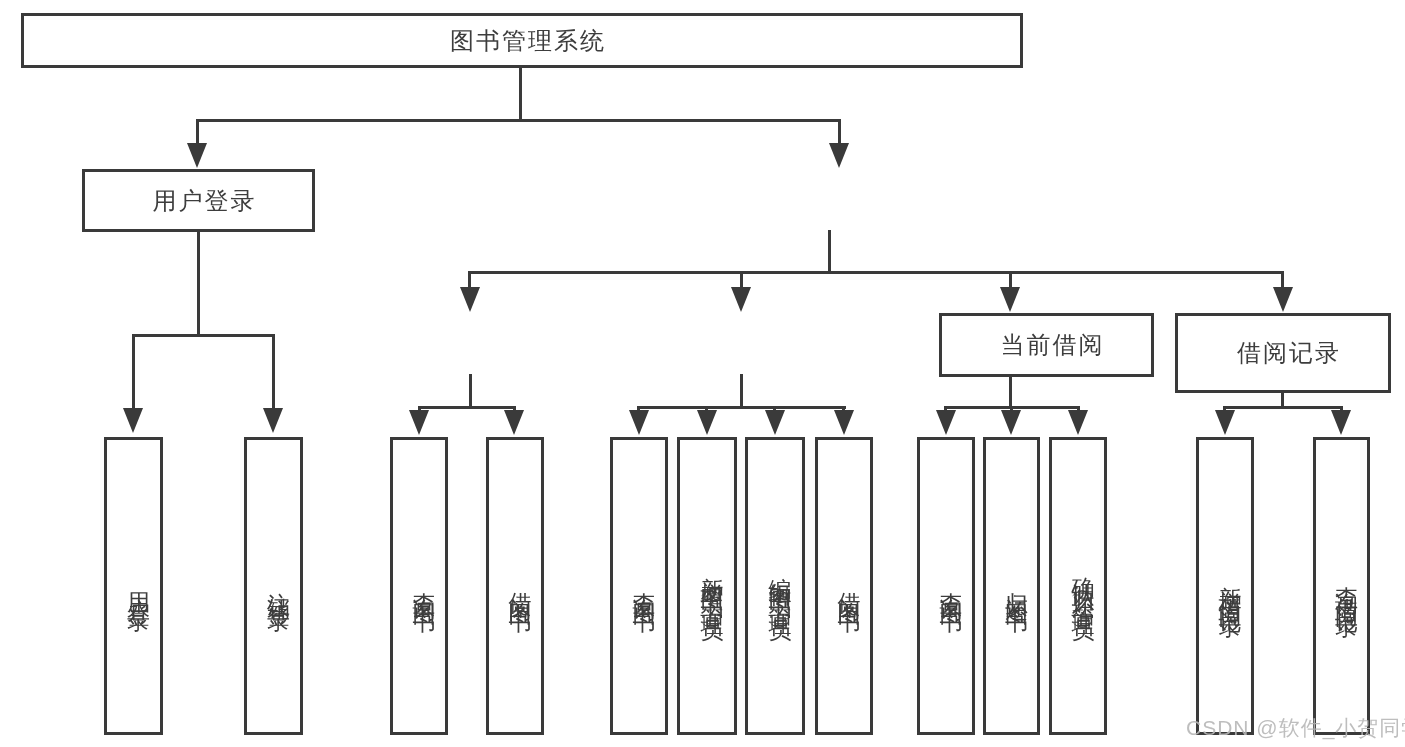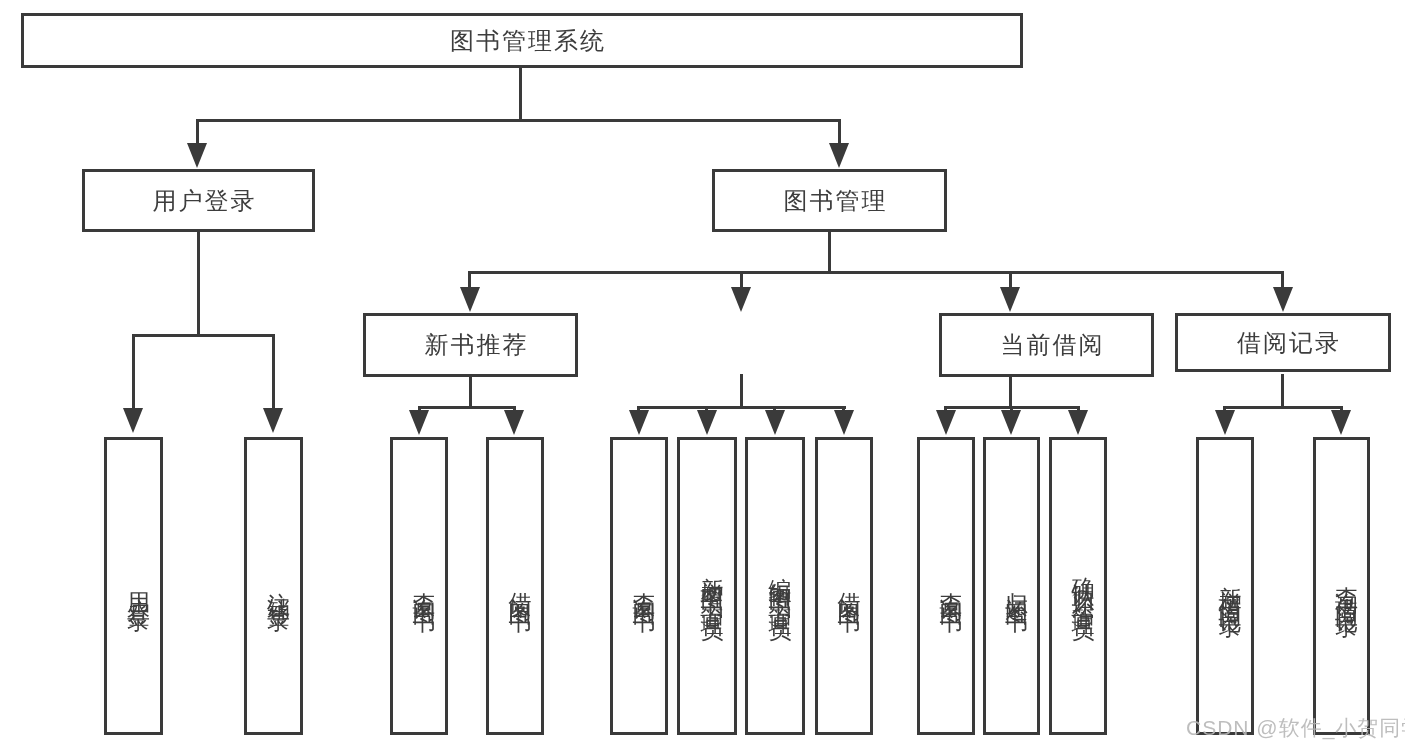--- a/index.html
+++ b/index.html
@@ -42,49 +42,43 @@
   <div class="vline" style="left:519px; top:66px; height:56px;"></div>
   <div class="hline" style="left:196px; top:119px; width:645px;"></div>
   <div class="vline" style="left:196px; top:119px; height:29px;"></div>
   <div class="vline" style="left:838px; top:119px; height:29px;"></div>
   <div class="arrow" style="left:187px; top:143px;"></div>
   <div class="arrow" style="left:829px; top:143px;"></div>
 
   <div class="box" style="left:82px; top:169px; width:233px; height:63px;">
     <span>用户登录</span>
   </div>
-  <div class="box" style="left:712px; top:169px; width:235px; height:63px;">
-    <span>图书管理</span>
-  </div>
 
   <div class="vline" style="left:197px; top:230px; height:107px;"></div>
   <div class="hline" style="left:132px; top:334px; width:143px;"></div>
   <div class="vline" style="left:132px; top:334px; height:76px;"></div>
   <div class="vline" style="left:272px; top:334px; height:76px;"></div>
   <div class="arrow" style="left:123px; top:408px;"></div>
   <div class="arrow" style="left:263px; top:408px;"></div>
 
   <div class="vline" style="left:828px; top:230px; height:44px;"></div>
   <div class="hline" style="left:468px; top:271px; width:816px;"></div>
   <div class="vline" style="left:468px; top:271px; height:20px;"></div>
   <div class="vline" style="left:740px; top:271px; height:20px;"></div>
   <div class="vline" style="left:1009px; top:271px; height:20px;"></div>
   <div class="vline" style="left:1281px; top:271px; height:20px;"></div>
   <div class="arrow" style="left:460px; top:287px;"></div>
   <div class="arrow" style="left:731px; top:287px;"></div>
   <div class="arrow" style="left:1000px; top:287px;"></div>
   <div class="arrow" style="left:1273px; top:287px;"></div>
 
-  <div class="box" style="left:363px; top:313px; width:215px; height:64px;">
-    <span>新书推荐</span>
-  </div>
   <div class="box" style="left:903px; top:313px; width:215px; height:64px;margin-left:36px;">
     <span>当前借阅</span>
   </div>
-  <div class="box" style="left:1175px; top:313px; width:216px; height:59px;">
+  <div class="box" style="left:1175px; top:313px; width:216px; height:80px;">
     <span>借阅记录</span>
   </div>
 
   <div class="vline" style="left:469px; top:374px; height:35px;"></div>
   <div class="hline" style="left:418px; top:406px; width:98px;"></div>
   <div class="vline" style="left:418px; top:406px; height:8px;"></div>
   <div class="vline" style="left:513px; top:406px; height:8px;"></div>
   <div class="arrow" style="left:409px; top:410px;"></div>
   <div class="arrow" style="left:504px; top:410px;"></div>
 

